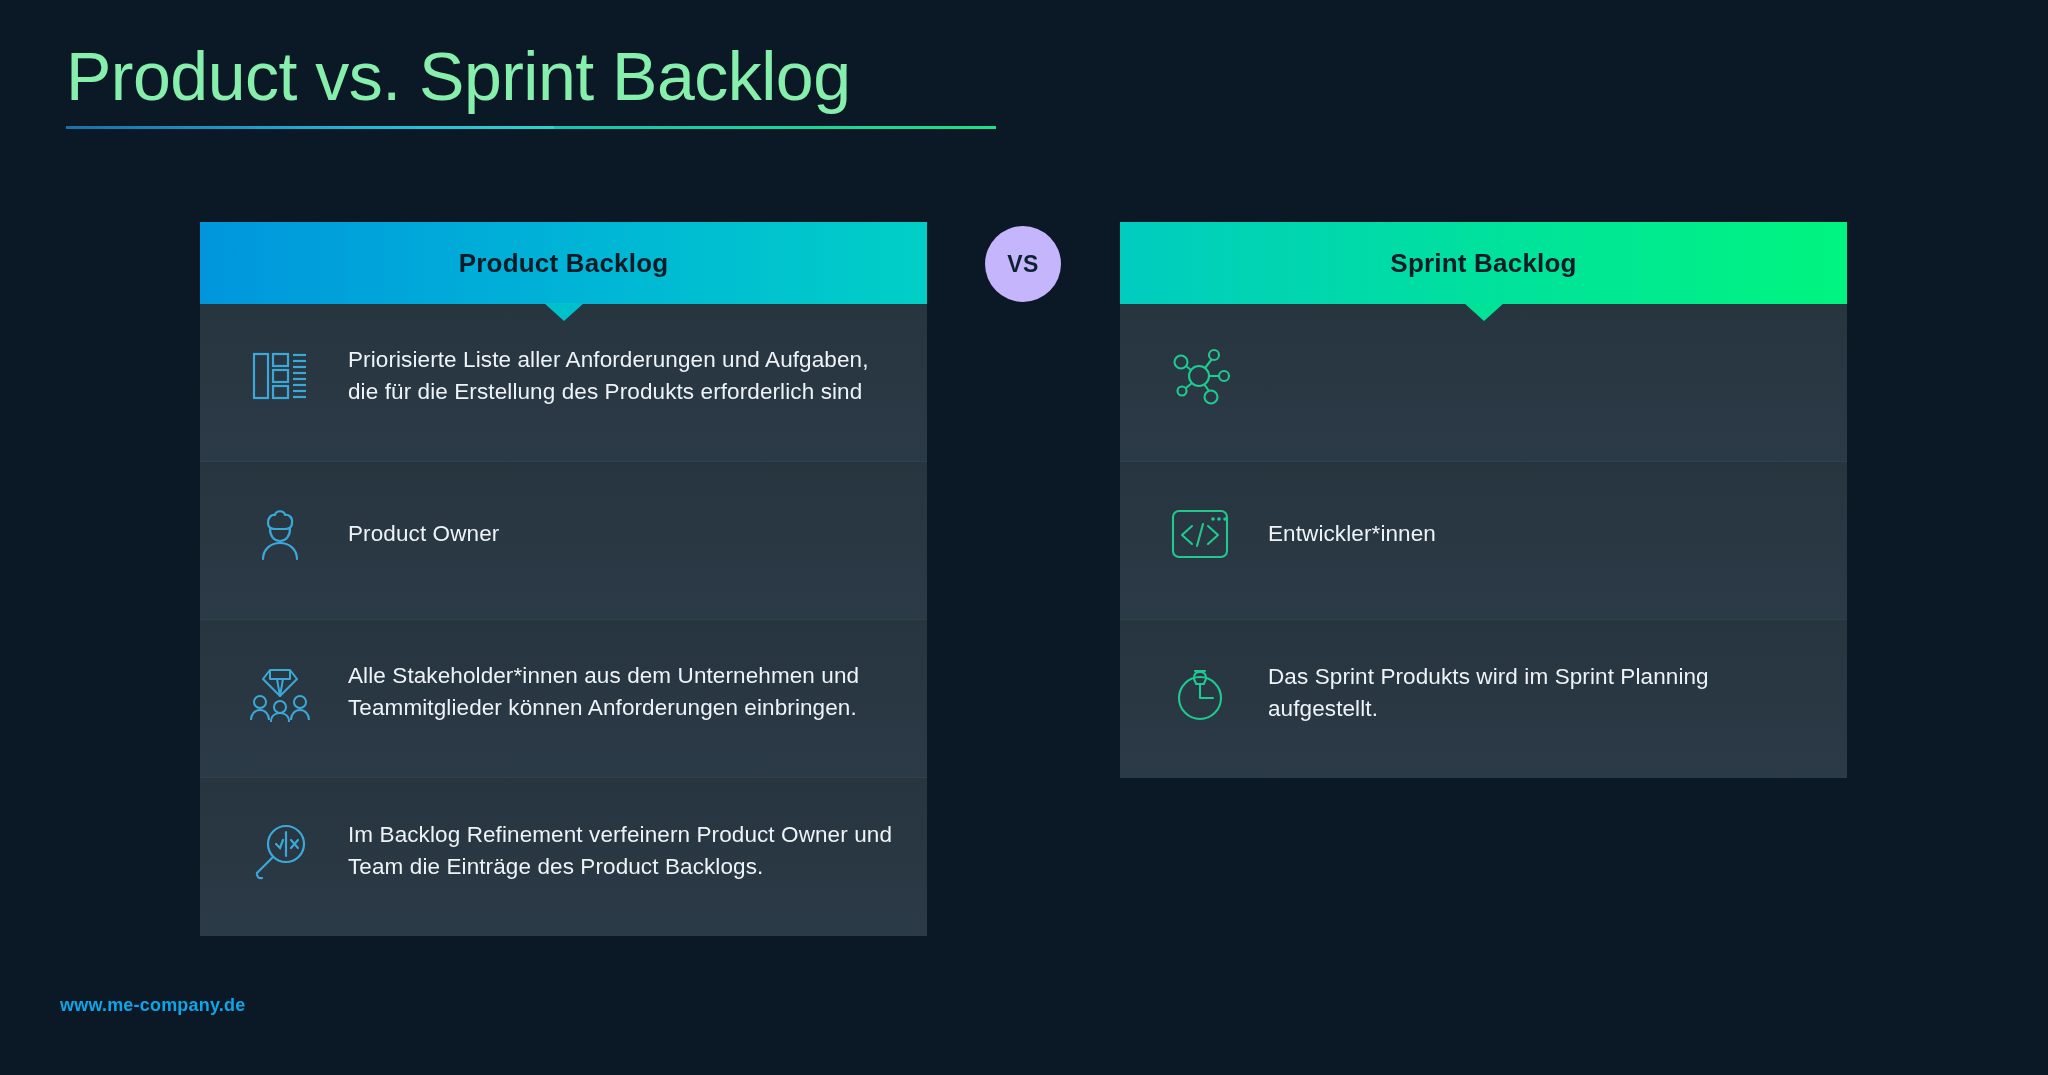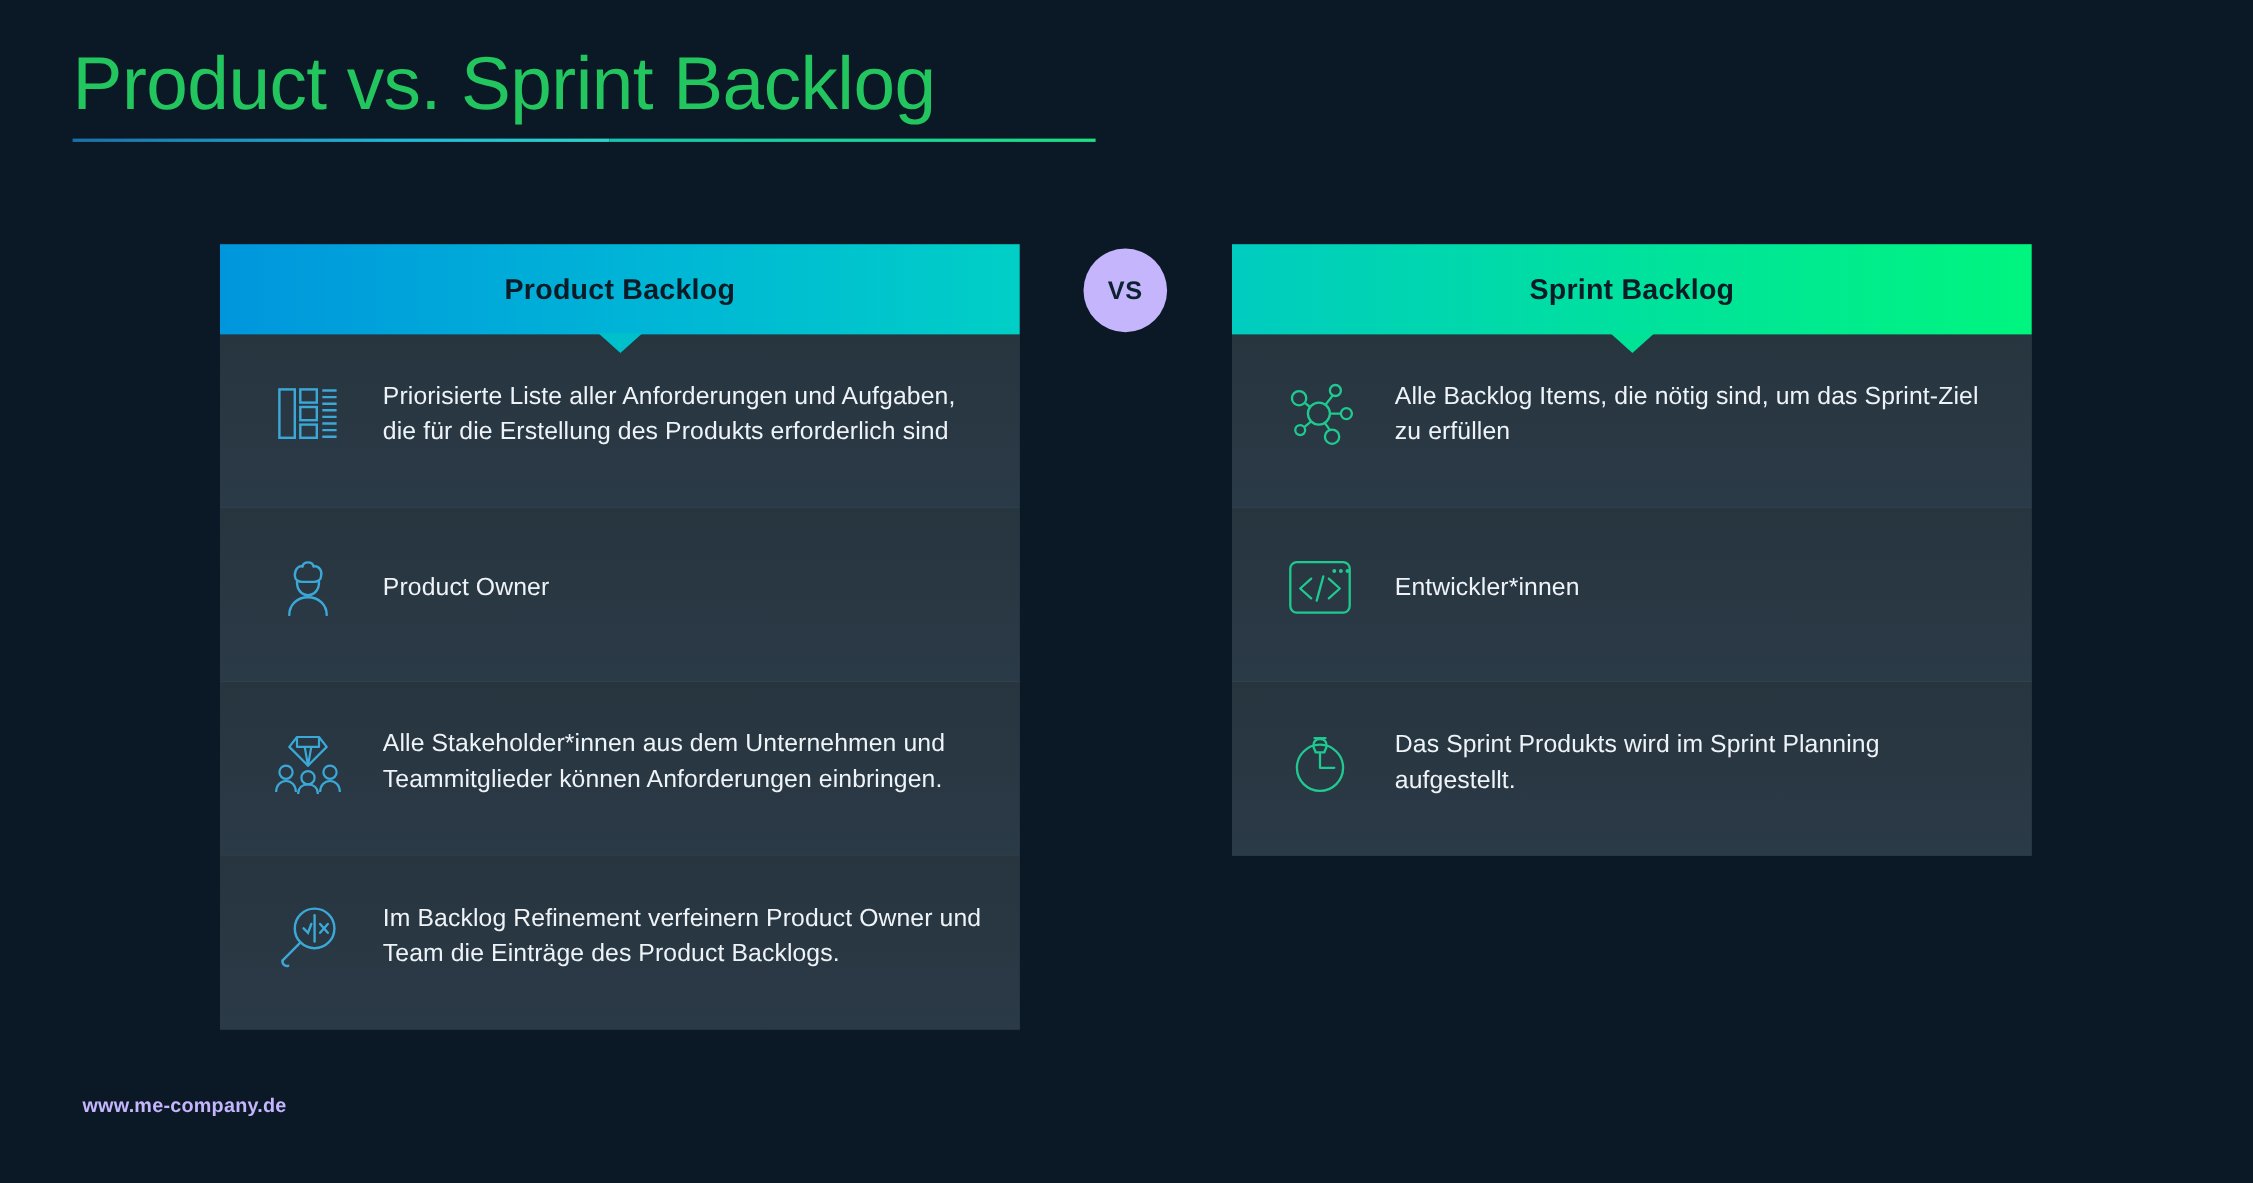--- a/index.html
+++ b/index.html
@@ -11,21 +11,21 @@
     overflow:hidden;
     position:relative;
   }
 
   
   .title-wrap { position:absolute; left:66px; top:42px; }
   .page-title {
     font-size:68px;
     font-weight:400;
     letter-spacing:-0.5px;
-    color:#22c55e;
+    color:#86efac;
     line-height:1.0;
     white-space:nowrap;
   }
   .title-rules { position:relative; height:4px; width:930px; margin-top:16px; }
   .rule-a {
     position:absolute; left:0; top:0; height:3px; width:488px;
     background:linear-gradient(90deg,#1b6fa8 0%,#22b6d8 60%,#2fd3c8 100%);
   }
   .rule-b {
     position:absolute; left:488px; top:0; height:3px; width:442px;
@@ -84,22 +84,22 @@
     width:76px; height:76px; border-radius:50%;
     background:#c4b5fd;
     display:flex; align-items:center; justify-content:center;
   }
   .vs-badge span {
     color:#0c2230; font-size:23px; font-weight:bold; letter-spacing:0.5px;
   }
 
   
   .footer {
-    position:absolute; left:75px; top:995px;
-    font-size:18px; font-weight:bold; color:#c4b5fd; letter-spacing:0.2px;
+    position:absolute; left:60px; top:995px;
+    font-size:18px; font-weight:bold; color:#0ea5e9; letter-spacing:0.2px;
   }
 
   svg { display:block; }
 </style>
 </head>
 <body>
 
 <div class="title-wrap">
   <div class="page-title"><span>Product vs.</span><span> Sprint Backlog</span></div>
   <div class="title-rules">
@@ -203,21 +203,20 @@
             <circle cx="55" cy="30" r="5"></circle>
             <circle cx="13" cy="45" r="4.5"></circle>
             <circle cx="42" cy="51" r="6.5"></circle>
             <line x1="22" y1="24" x2="17" y2="20"></line>
             <line x1="36" y1="22" x2="43" y2="13"></line>
             <line x1="40" y1="30" x2="50" y2="30"></line>
             <line x1="23" y1="37" x2="17" y2="42"></line>
             <line x1="35" y1="38" x2="40" y2="45"></line>
           </svg>
         </div>
-        <div class="row-text">Alle Backlog Items, die nötig sind, um das Sprint-Ziel zu erfüllen</div>
       </div>
 
       <div class="row">
         <div class="row-icon">
           <svg width="60" height="52" viewBox="0 0 60 52" fill="none" stroke="#1fc98f" stroke-width="2.1" stroke-linecap="round" stroke-linejoin="round">
             <rect x="3" y="3" width="54" height="46" rx="6"></rect>
             <circle cx="43" cy="11" r="1.8" fill="#1fc98f" stroke="none"></circle>
             <circle cx="49" cy="11" r="1.8" fill="#1fc98f" stroke="none"></circle>
             <circle cx="55" cy="11" r="1.8" fill="#1fc98f" stroke="none"></circle>
             <polyline points="22,18 12,27 22,36"></polyline>

